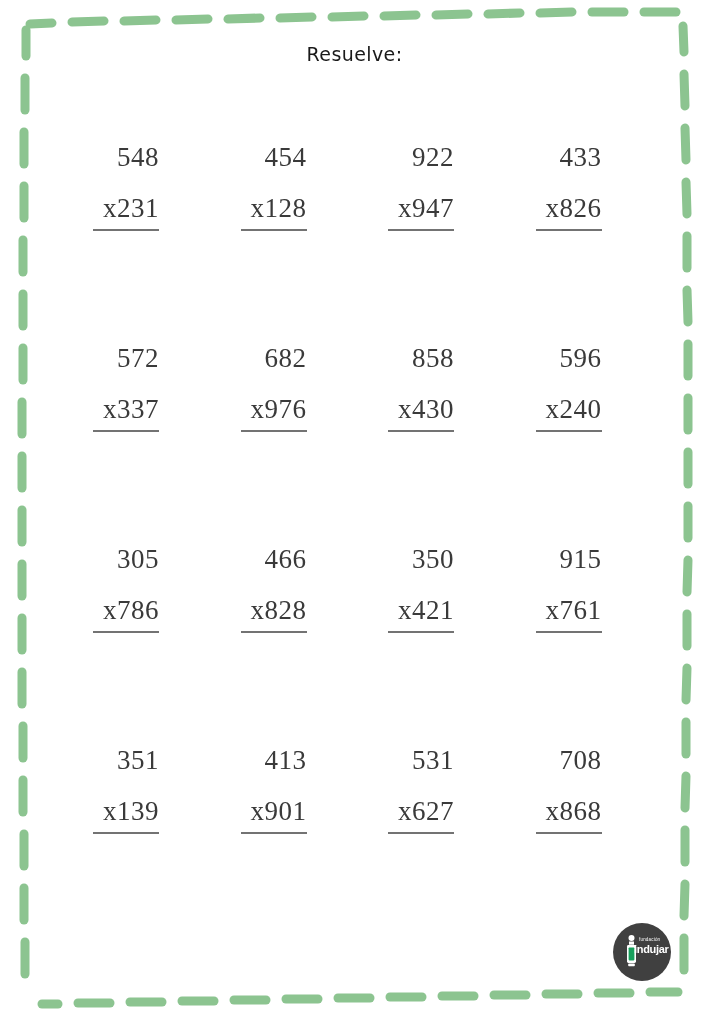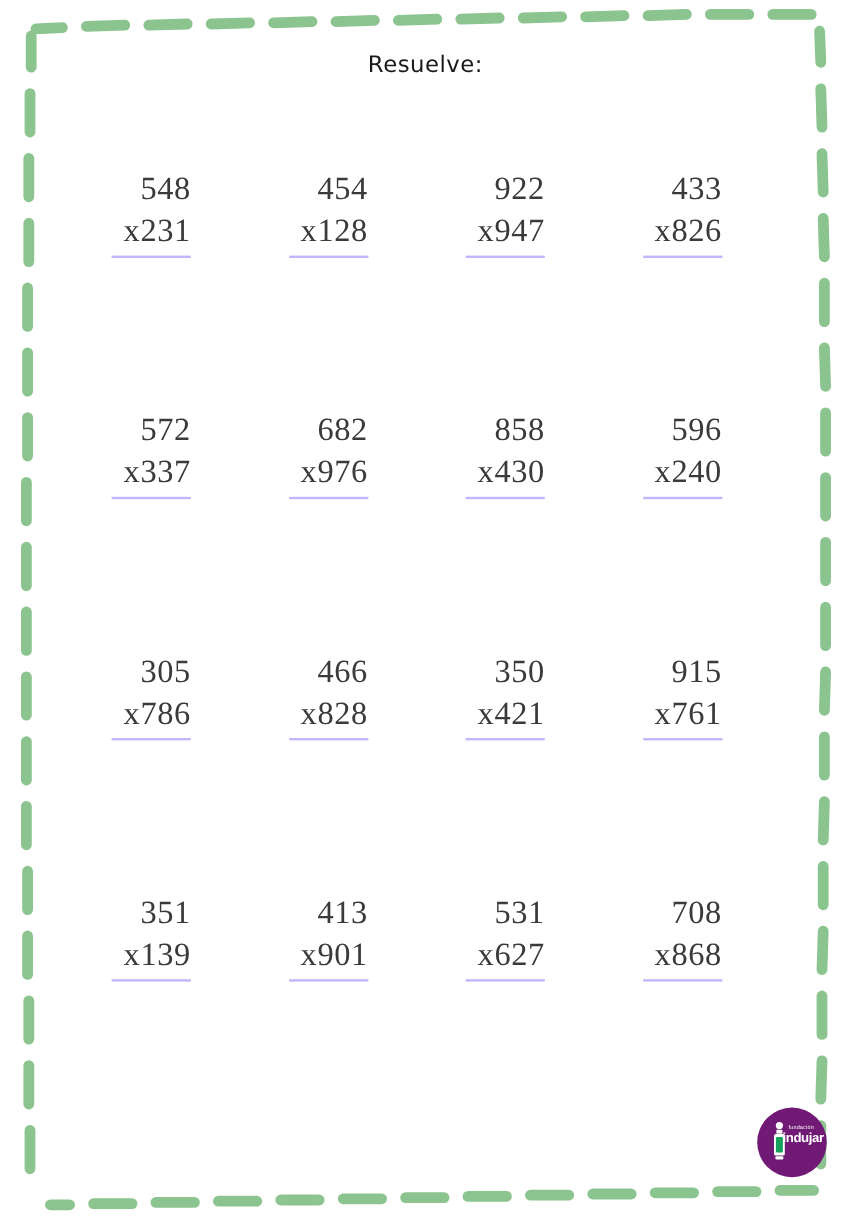--- a/index.html
+++ b/index.html
@@ -74,33 +74,34 @@
   .factor-top, .factor-bottom {
     font-family: "Liberation Serif", "DejaVu Serif", serif;
     font-size: 27px;
     line-height: 35px;
     color: #3a3a3a;
     letter-spacing: 0.5px;
     white-space: nowrap;
   }
 
   .factor-bottom {
-    border-bottom: 2px solid #c4b5fd;
+    border-bottom: 2px solid #737373;
     padding-bottom: 3px;
+    margin-top: 16px;
   }
 
   
   #logo-badge {
     position: absolute;
-    left: 631px;
+    left: 613px;
     top: 923px;
     width: 58px;
     height: 58px;
     border-radius: 50%;
-    background: #701a75;
+    background: #404040;
     overflow: hidden;
   }
   #logo-badge .badge-inner {
     position: relative;
     width: 58px;
     height: 58px;
   }
   .badge-marker {
     position: absolute;
     left: 13px;

